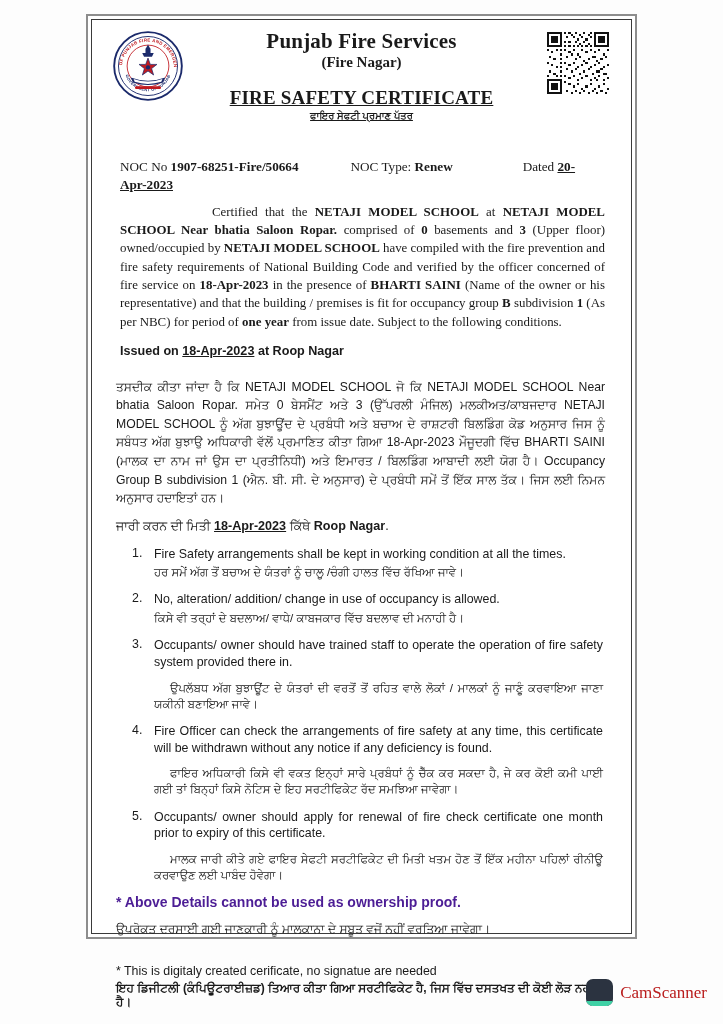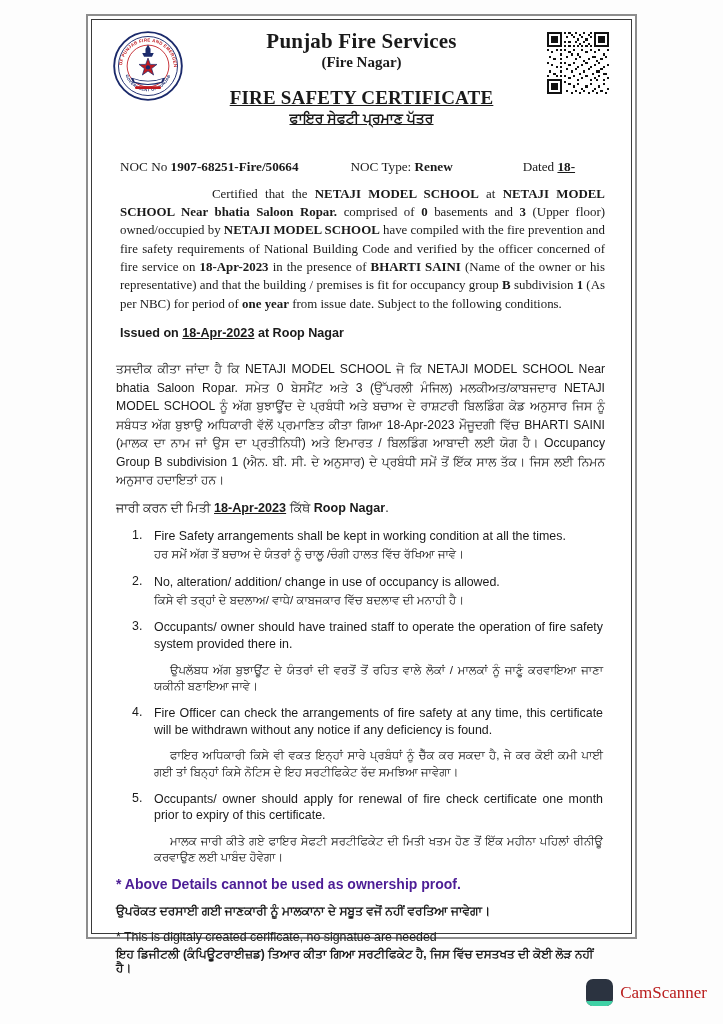--- a/index.html
+++ b/index.html
@@ -93,21 +93,21 @@
     font-family: "Liberation Serif", serif;
   }
   .cert-title {
     font-size: 19px;
     font-weight: bold;
     margin-top: 16px;
     text-decoration: underline;
     letter-spacing: 0.2px;
   }
   .cert-title-pa {
-    font-size: 14px;
+    font-size: 10px;
     font-weight: bold;
     margin-top: 1px;
     text-decoration: underline;
     font-family: "Liberation Sans", sans-serif;
   }
 
   
   .noc-block {
     margin-top: 26px;
     font-size: 13.2px;
@@ -202,23 +202,23 @@
     padding: 0 10px 0 6px;
     font-family: "Liberation Sans", sans-serif;
   }
   .note-red {
     color: #4c1d95;
     font-weight: bold;
     font-size: 14px;
     margin-bottom: 12px;
   }
   .note-pa-bold {
-    font-weight: bold;
+    font-weight: normal;
     font-size: 12.2px;
-    margin-bottom: 12px;
+    margin-bottom: 28px;
   }
   .note-plain {
     font-size: 12.4px;
     margin-bottom: 3px;
   }
   .note-pa {
     font-weight: bold;
     font-size: 12px;
   }
 
@@ -465,22 +465,23 @@
       </div>
     </div>
 
     <div class="noc-block">
       <div class="noc-row">
         <span class="noc-left"><span>NOC No</span>
           <span class="b">1907-68251-Fire/50664</span></span>
         <span class="noc-mid"><span>NOC Type:</span>
           <span class="b">Renew</span></span>
         <span class="noc-right noc-date-wrap"><span>Dated</span>
-          <span class="b u">18-</span></span>
+          <span class="b u">20-</span></span>
       </div>
+      <div class="noc-continue">Apr-2023</div>
     </div>
 
     <div class="main-para">
       <span>Certified that the</span>
       <span class="b">NETAJI MODEL SCHOOL</span>
       <span>at</span>
       <span class="b">NETAJI MODEL SCHOOL Near bhatia Saloon Ropar.</span>
       <span>comprised of</span>
       <span class="b">0</span>
       <span>basements and</span>

